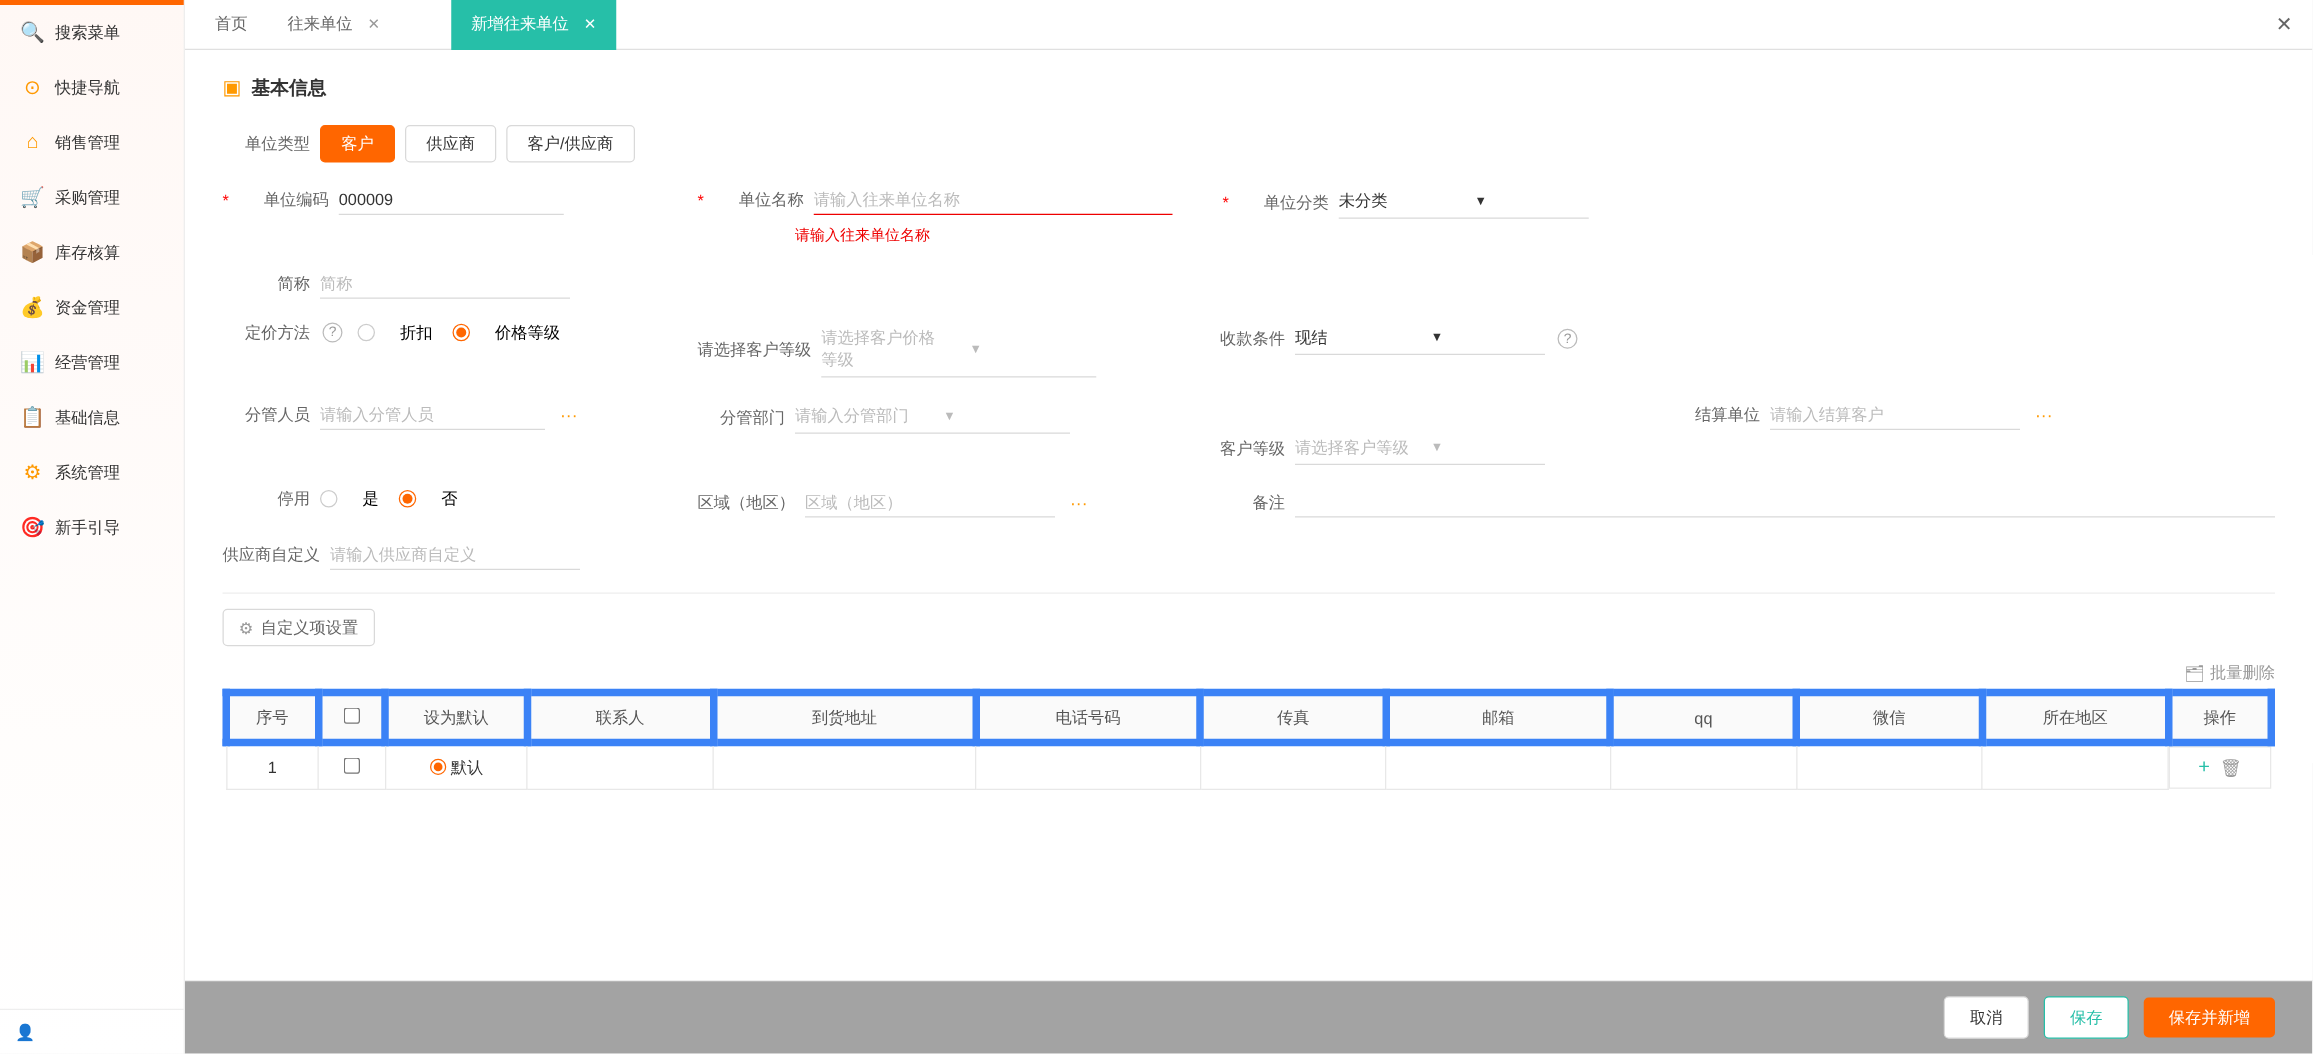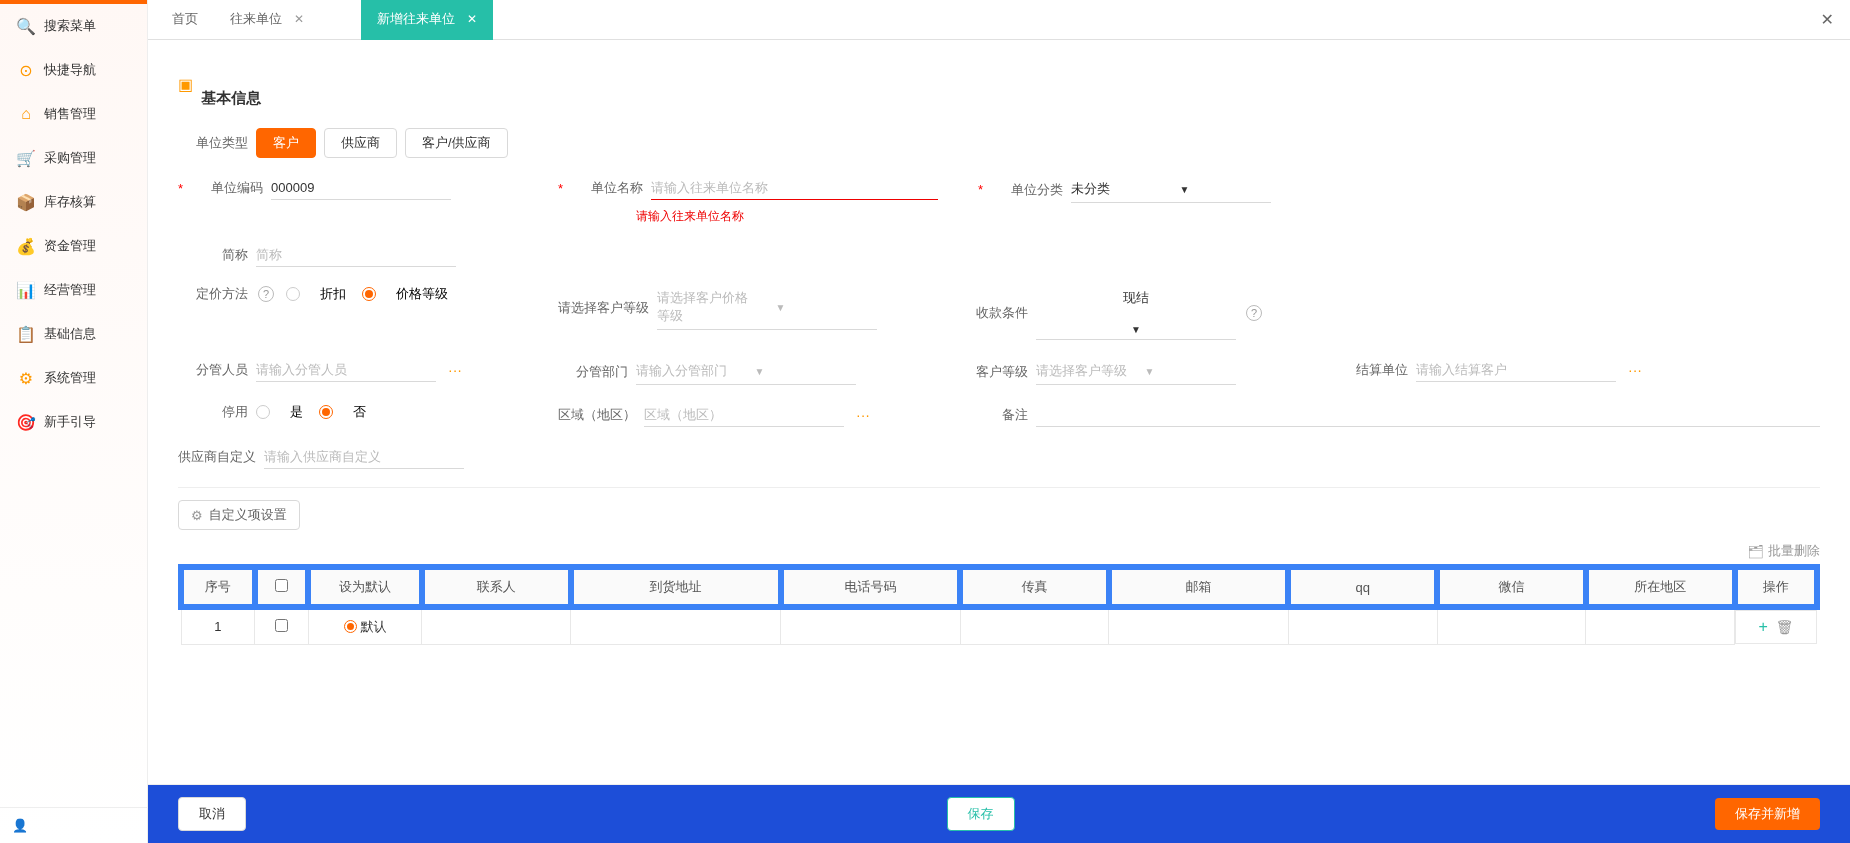--- a/index.html
+++ b/index.html
@@ -93,21 +93,21 @@
     }
 
     
     .section-header {
       display: flex;
       align-items: center;
       gap: 8px;
       margin-bottom: 20px;
     }
     .section-icon { color: #f90; font-size: 16px; }
-    .section-title { font-size: 15px; font-weight: 600; color: #333; margin-top: 29px; }
+    .section-title { font-size: 15px; font-weight: 600; color: #333; }
 
     
     .form-row {
       display: flex;
       align-items: flex-start;
       margin-bottom: 18px;
       gap: 0;
     }
     .form-field {
       display: flex;
@@ -228,25 +228,25 @@
       border: 1px solid #e8e8e8;
       padding: 7px 8px;
       text-align: center;
       color: #333;
     }
     .data-table td input[type=checkbox] { cursor: pointer; }
 
     
     .footer-actions {
       display: flex;
-      justify-content: space-between;
+      justify-content: flex-end;
       align-items: center;
       gap: 12px;
       padding: 12px 30px;
-      background: #1d4ed8;
+      background: #a3a3a3;
       border-top: 1px solid #eee;
     }
     .btn-cancel {
       padding: 7px 20px; border: 1px solid #d9d9d9; background: #fff;
       border-radius: 4px; cursor: pointer; font-size: 13px; color: #333;
     }
     .btn-save {
       padding: 7px 20px; border: 1px solid #26bfa8; background: #fff;
       border-radius: 4px; cursor: pointer; font-size: 13px; color: #26bfa8;
     }
@@ -410,21 +410,21 @@
       <div class="form-field" style="flex: 1; max-width: 360px; margin-right: 40px;">
         <span class="form-label">请选择客户等级</span>
         <div class="form-select" style="flex:1; max-width: 220px;">
           <span>请选择客户价格等级</span>
           <span class="chevron">▼</span>
         </div>
       </div>
 
       <div class="form-field" style="flex: 1; max-width: 380px;">
         <span class="form-label">收款条件</span>
-        <div class="form-select has-value" style="max-width: 200px; flex-direction: column;">
+        <div class="form-select has-value" style="max-width: 200px;">
           <span>现结</span>
           <span class="chevron">▼</span>
         </div>
         <span class="help-icon">?</span>
       </div>
     </div>
 
     <div class="form-row">
 
       <div class="form-field" style="flex: 1; max-width: 340px; margin-right: 40px;">
@@ -434,21 +434,21 @@
       </div>
 
       <div class="form-field" style="flex: 1; max-width: 360px; margin-right: 40px;">
         <span class="form-label">分管部门</span>
         <div class="form-select" style="flex:1; max-width: 220px;">
           <span>请输入分管部门</span>
           <span class="chevron">▼</span>
         </div>
       </div>
 
-      <div class="form-field" style="flex: 1; max-width: 340px; margin-right: 40px;">
+      <div class="form-field" style="flex: 1; max-width: 340px; margin-right: 40px; margin-top: 25px;">
         <span class="form-label">客户等级</span>
         <div class="form-select" style="flex:1; max-width: 200px;">
           <span>请选择客户等级</span>
           <span class="chevron">▼</span>
         </div>
       </div>
 
       <div class="form-field" style="flex: 1;">
         <span class="form-label">结算单位</span>
         <input class="form-input" type="text" style="flex: 1 1 0%; max-width: 200px;" placeholder="请输入结算客户">

